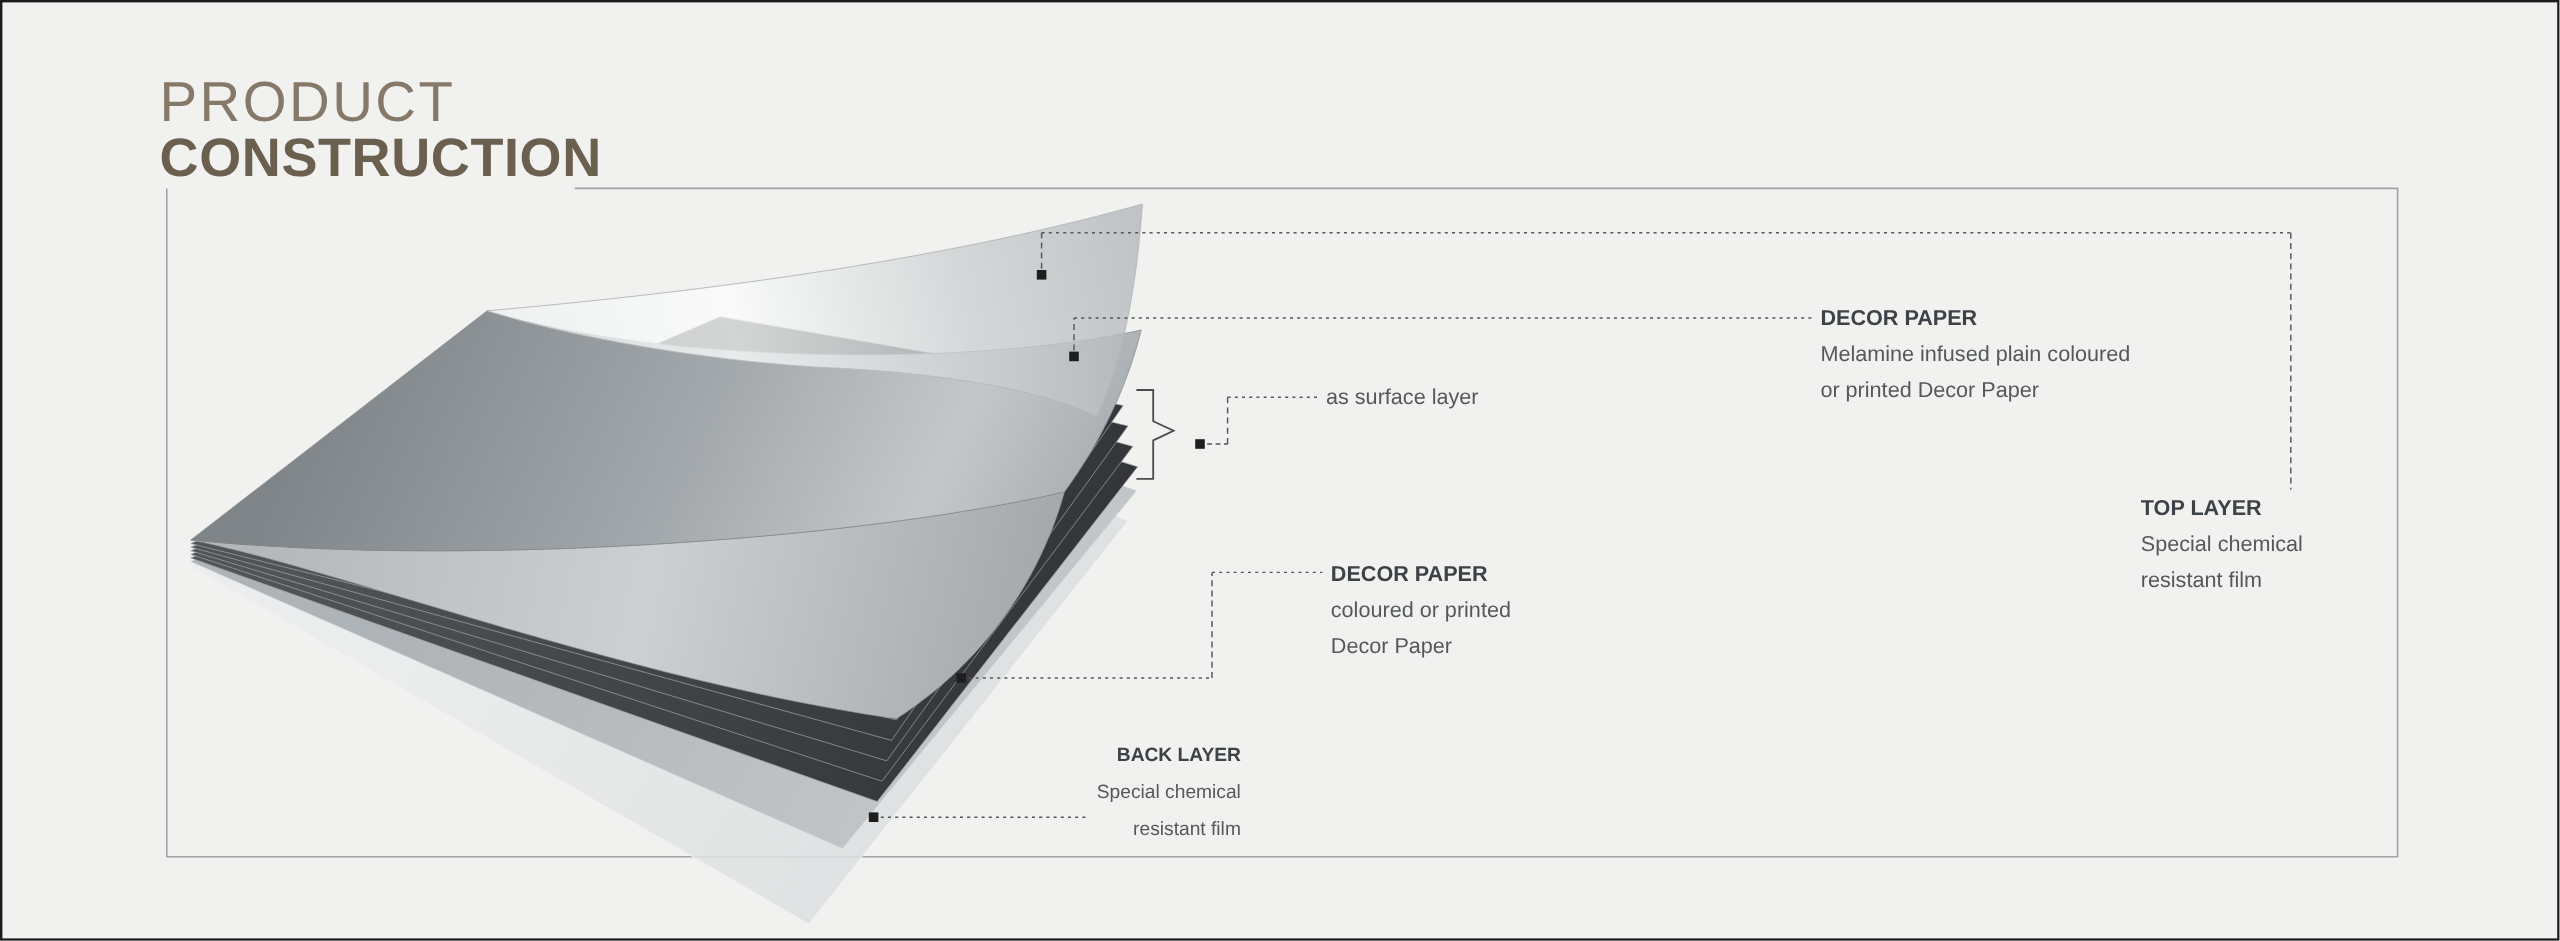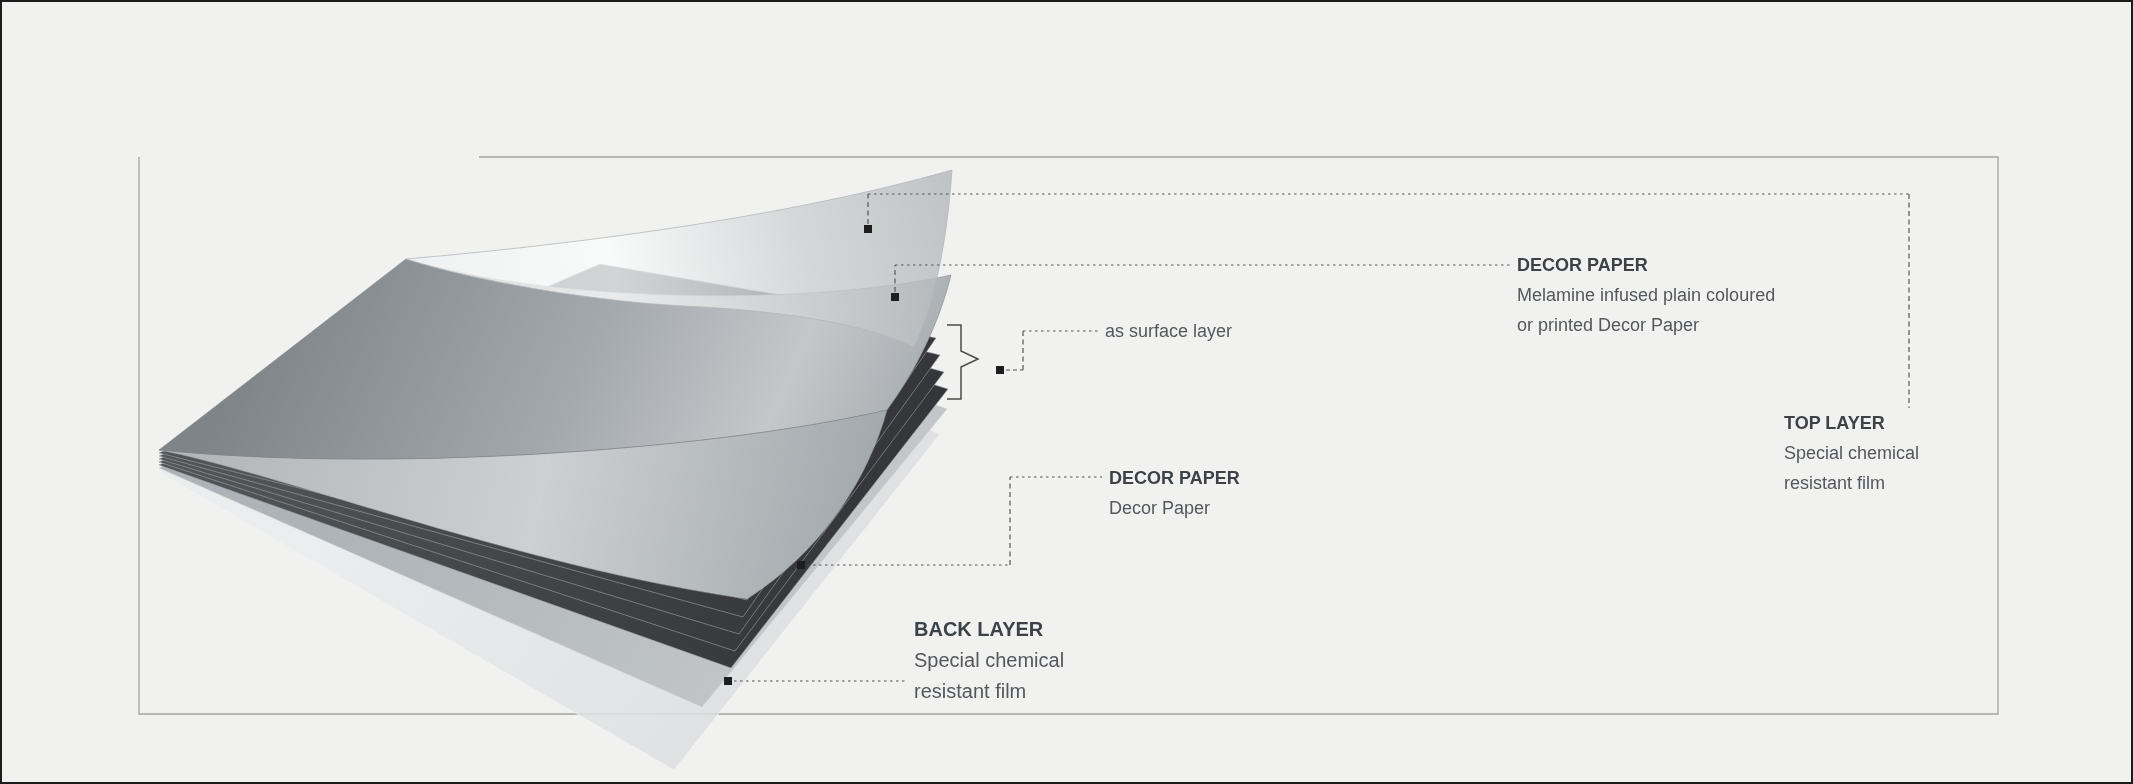--- a/index.html
+++ b/index.html
@@ -20,21 +20,21 @@
     color:#867969;line-height:50px;
   }
   .title-line2{
     font-size:45px;font-weight:800;letter-spacing:0.5px;
     color:#6b5f50;line-height:47px;margin-top:-2px;
   }
   
   .label{position:absolute;color:#54585c;}
   .label .label-title{font-weight:700;color:#3d4247;}
   .label-std{font-size:18px;line-height:30px;}
-  .label-sm{font-size:20px;line-height:31px;}
+  .label-sm{font-size:16px;line-height:31px;text-align:right;}
   .label div{white-space:nowrap;}
   svg{position:absolute;left:0;top:0;}
 </style>
 </head>
 <body>
 
 <div class="page">
 
   <svg class="stage" width="2133" height="784" viewBox="0 0 2133 784">
     <defs>
@@ -122,39 +122,44 @@
 
     <g fill="#1e1e1e">
       <rect x="862" y="223" width="8" height="8"></rect>
       <rect x="889" y="291" width="8" height="8"></rect>
       <rect x="994" y="364" width="8" height="8"></rect>
       <rect x="795" y="559" width="8" height="8"></rect>
       <rect x="722" y="675" width="8" height="8"></rect>
     </g>
   </svg>
 
+  <div class="title-block">
+    <div class="title-line1">PRODUCT</div>
+    <div class="title-line2">CONSTRUCTION</div>
+  </div>
 
   <div class="label label-std" style="left:1515px;top:248px">
     <div class="label-title">DECOR PAPER</div>
     <div>Melamine infused plain coloured</div>
     <div>or printed Decor Paper</div>
   </div>
 
   <div class="label label-std" style="left:1103px;top:314px">
     <div>as surface layer</div>
   </div>
 
   <div class="label label-std" style="left:1782px;top:406px">
     <div class="label-title">TOP LAYER</div>
     <div>Special chemical</div>
     <div>resistant film</div>
   </div>
 
   <div class="label label-std" style="left:1107px;top:461px">
     <div class="label-title">DECOR PAPER</div>
+    <div>coloured or printed</div>
     <div>Decor Paper</div>
   </div>
 
   <div class="label label-sm" style="left:912px;top:612px">
     <div class="label-title">BACK LAYER</div>
     <div>Special chemical</div>
     <div>resistant film</div>
   </div>
 
 </div>

